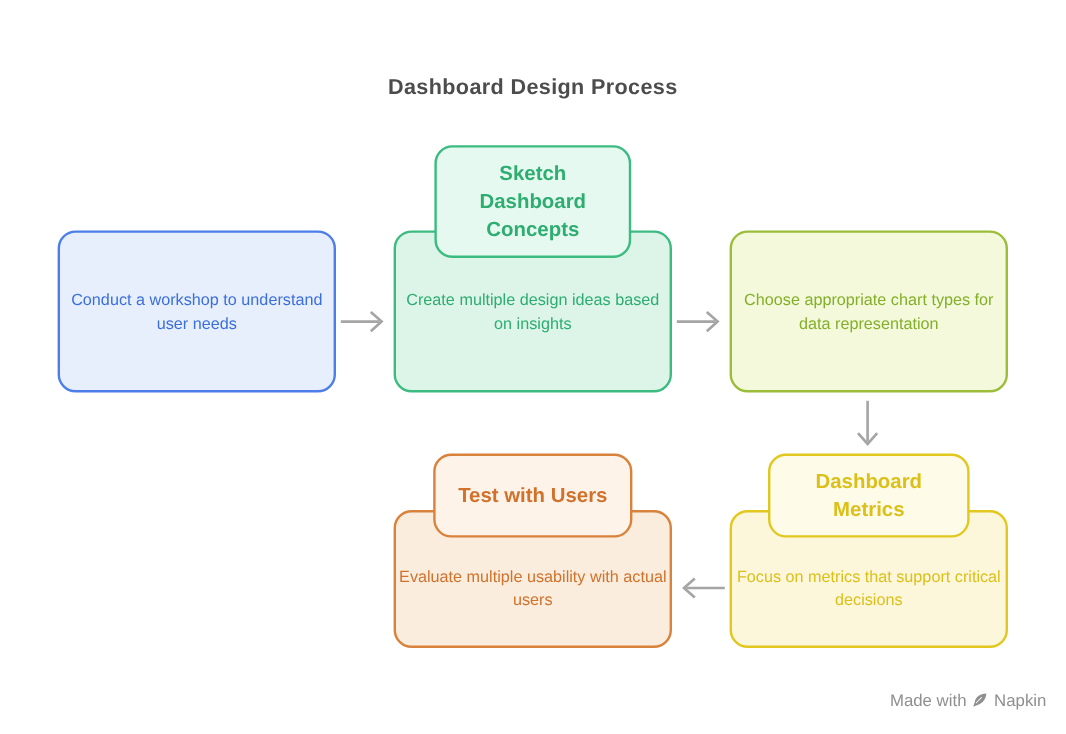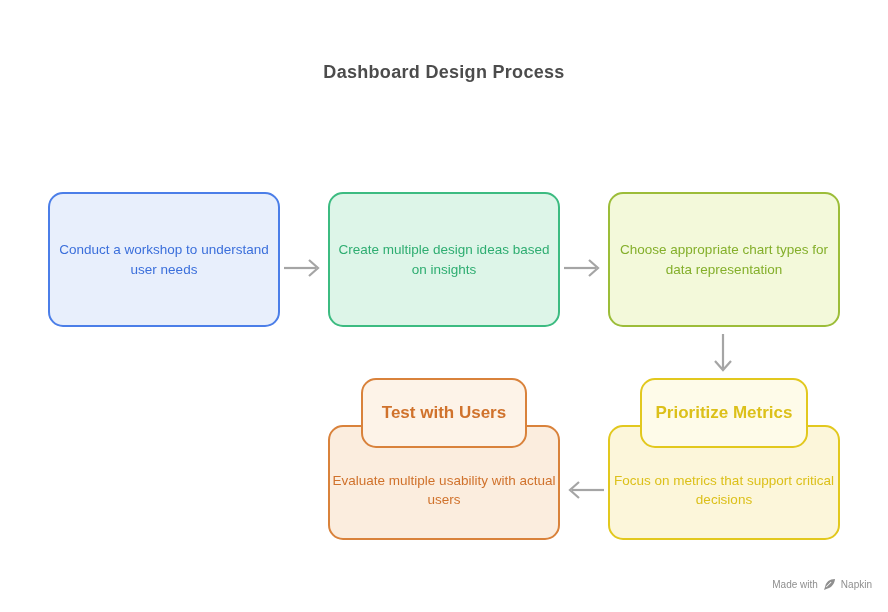--- a/index.html
+++ b/index.html
@@ -85,21 +85,21 @@
     stroke-width:2.2;
     fill:none;
   }
   .watermark{
     position:absolute;
     right:16px;
     bottom:21px;
     display:flex;
     align-items:center;
     gap:5px;
-    font-size:10px;
+    font-size:14px;
     color:var(--wm-color,#8F8F8F);
   }
   .watermark .brand{font-weight:normal;}
   .wm-icon{display:inline-flex;}
   .wm-icon svg{fill:var(--wm-color,#8F8F8F);}
 </style>
 </head>
 <body>
 
 <div class="canvas">
@@ -109,34 +109,37 @@
   <div class="node row1" style="left: 48px; top: 192px; width: 232px; height: 135px; --bodyh: 135px; --headw: 164px; --headh: 94px; --headtop: -71px; --bd: #4B7EE8; --tx: #3B6FDB; --hbg: #F1F5FE; --bbg: #E8EFFC;">
     <div class="body">
       <p>Conduct a workshop to understand user needs</p>
     </div>
   </div>
 
   <div class="node row1" style="left: 328px; top: 192px; width: 232px; height: 135px; --bodyh: 135px; --headw: 164px; --headh: 94px; --headtop: -71px; --bd: #3CBB81; --tx: #2EAD71; --hbg: #E5F9F0; --bbg: #DDF5E8;">
     <div class="body">
       <p>Create multiple design ideas based on insights</p>
     </div>
+    <div class="header">
+      <h2>Sketch Dashboard Concepts</h2>
+    </div>
   </div>
 
   <div class="node row1" style="left: 608px; top: 192px; width: 232px; height: 135px; --bodyh: 135px; --headw: 164px; --headh: 94px; --headtop: -71px; --bd: #9CBD39; --tx: #84AF2B; --hbg: #F7FBE4; --bbg: #F3F9DA;">
     <div class="body">
       <p>Choose appropriate chart types for data representation</p>
     </div>
   </div>
 
   <div class="node row2" style="left: 608px; top: 425px; width: 232px; height: 115px; --bodyh: 115px; --headw: 168px; --headh: 70px; --headtop: -47px; --bd: #E2C81E; --tx: #DCC01A; --hbg: #FEFBE9; --bbg: #FCF6DA;">
     <div class="body">
       <p>Focus on metrics that support critical decisions</p>
     </div>
     <div class="header">
-      <h2>Prioritize Metrics</h2>
+      <h2>Dashboard Metrics</h2>
     </div>
   </div>
 
   <div class="node row2" style="left: 328px; top: 425px; width: 232px; height: 115px; --bodyh: 115px; --headw: 166px; --headh: 70px; --headtop: -47px; --bd: #D9823B; --tx: #D0722C; --hbg: #FDF3E8; --bbg: #FBEDDE;">
     <div class="body">
       <p>Evaluate multiple usability with actual users</p>
     </div>
     <div class="header">
       <h2>Test with Users</h2>
     </div>

